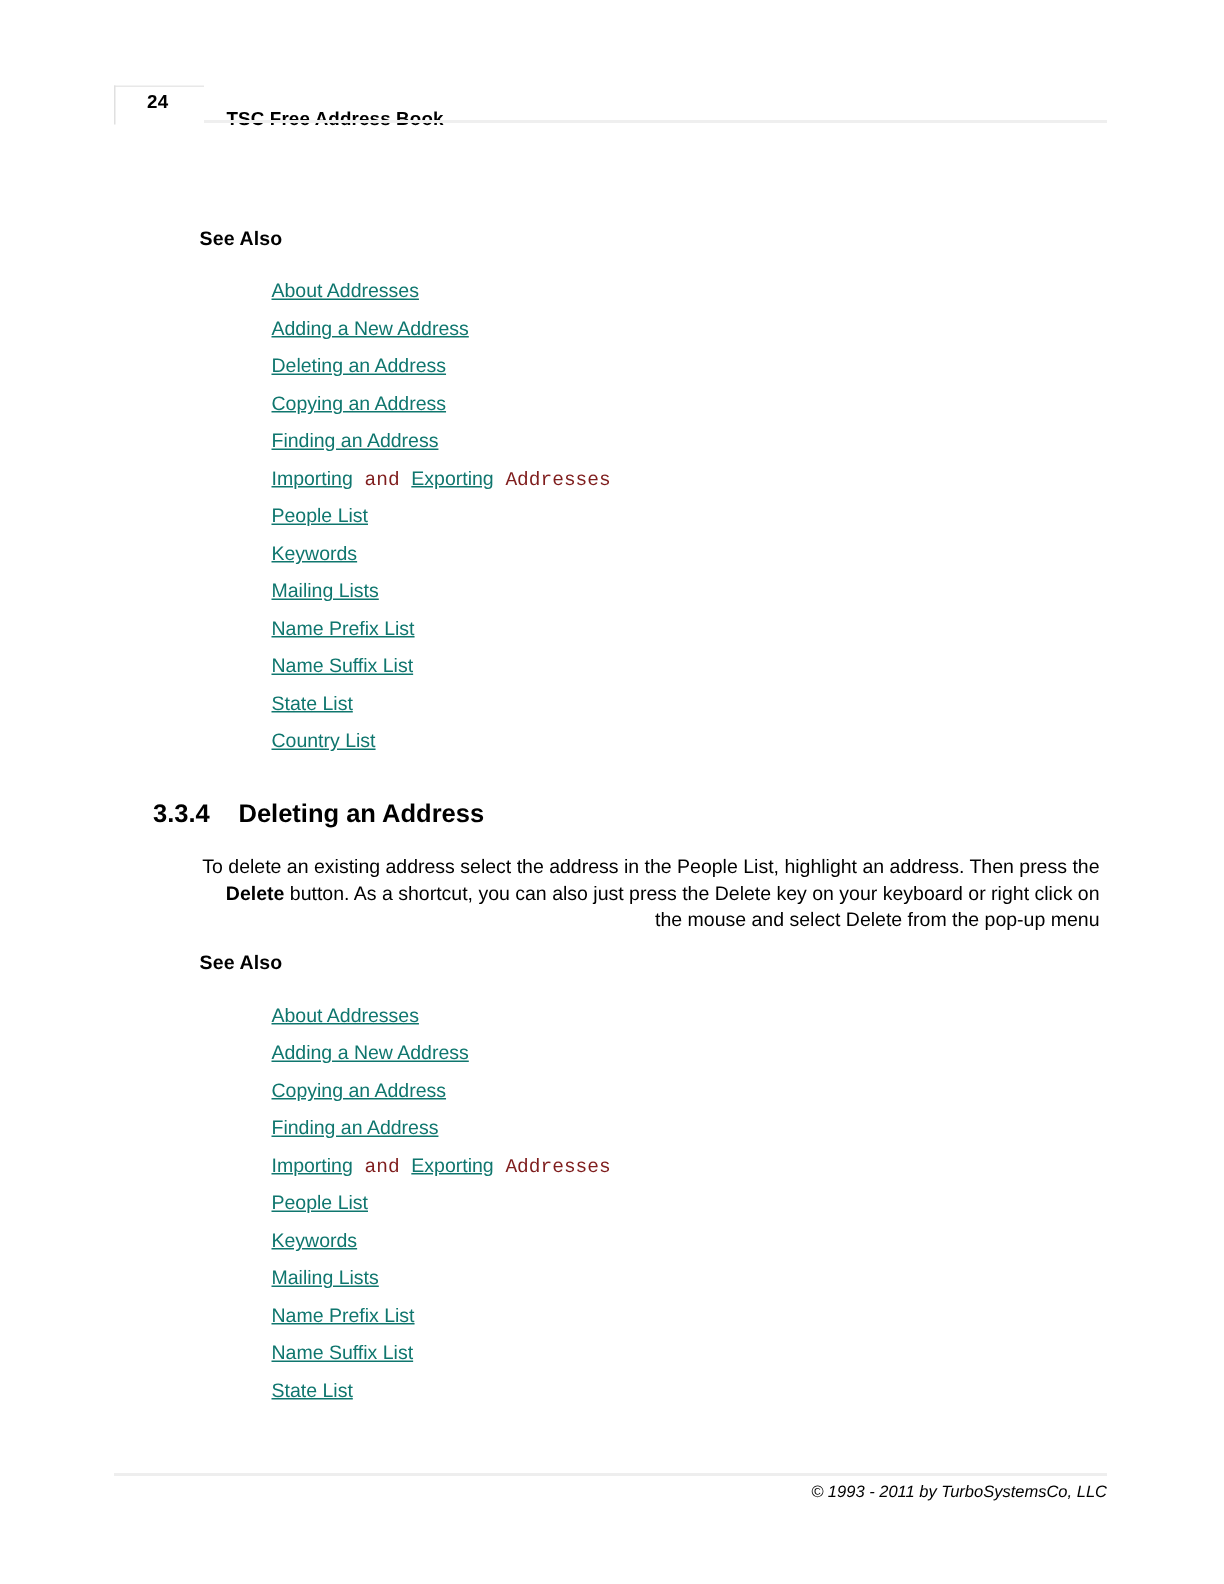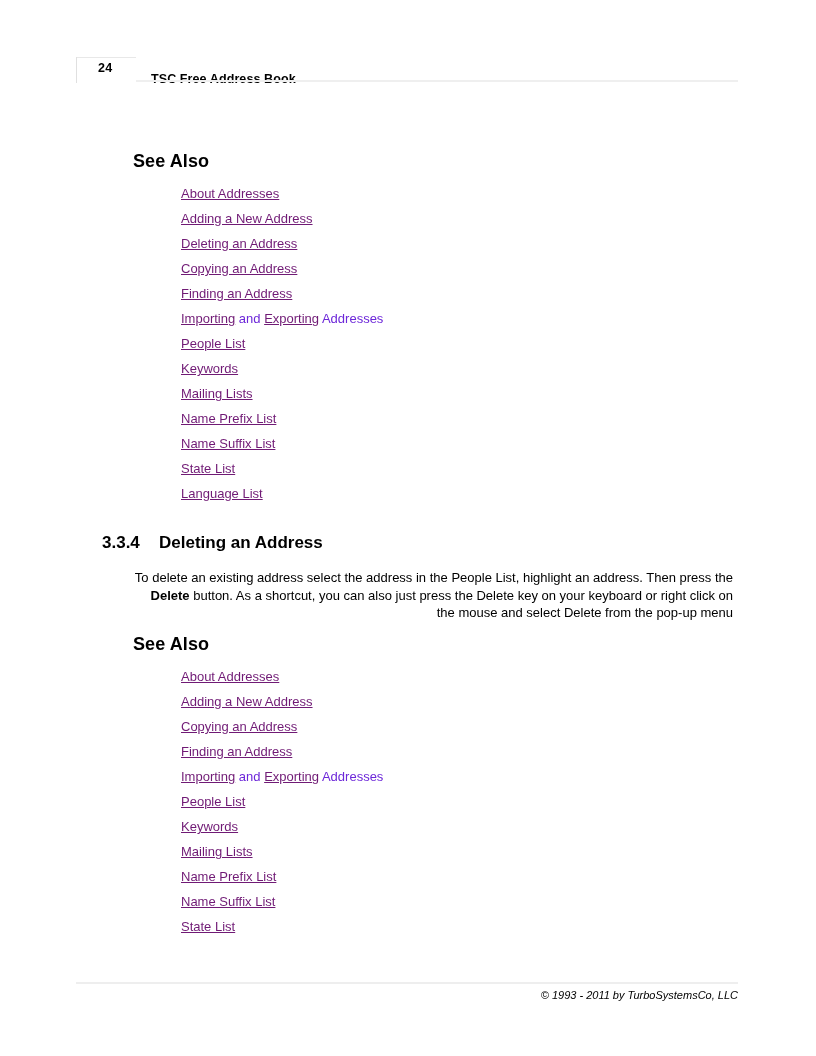--- a/index.html
+++ b/index.html
@@ -77,48 +77,49 @@
   .content {
     position: absolute;
     left: 0;
     top: 0;
     width: 816px;
   }
 
   .see-also-heading {
     position: absolute;
     left: 133px;
-    font-size: 18px;
+    font-size: 13px;
     font-weight: bold;
     letter-spacing: 0.1px;
     white-space: nowrap;
   }
 
   .link-list {
     position: absolute;
     left: 181px;
     margin: 0;
     padding: 0;
     list-style: none;
   }
   .link-list li {
     height: 25px;
     line-height: 25px;
     font-size: 13px;
     white-space: nowrap;
     color: #000000;
   }
   .doc-link {
-    color: #701a75;
+    color: #0f766e;
     text-decoration: underline;
     text-underline-offset: 1px;
     cursor: pointer;
   }
   .plain-text {
-    color: #6d28d9;
+    color: #7f1d1d;
+    font-family: Liberation Mono, monospace;
   }
 
   
   .section-heading {
     position: absolute;
     top: 533px;
     left: 76px;
     width: 680px;
     font-size: 17px;
     font-weight: bold;
@@ -217,21 +218,21 @@
       <li>
         <span class="doc-link">Name Prefix List</span>
       </li>
       <li>
         <span class="doc-link">Name Suffix List</span>
       </li>
       <li>
         <span class="doc-link">State List</span>
       </li>
       <li>
-        <span class="doc-link">Language List</span>
+        <span class="doc-link">Country List</span>
       </li>
     </ul>
 
     <div class="section-heading">
       <span class="section-number">3.3.4</span><span>Deleting an Address</span>
     </div>
 
     <div class="body-paragraph">
       <span>To delete an existing address select the address in the People List, highlight an address. Then press the </span><b>Delete</b><span> button. As a shortcut, you can also just press the Delete key on your keyboard or right click on the mouse and select Delete from the pop-up menu</span>
     </div>

